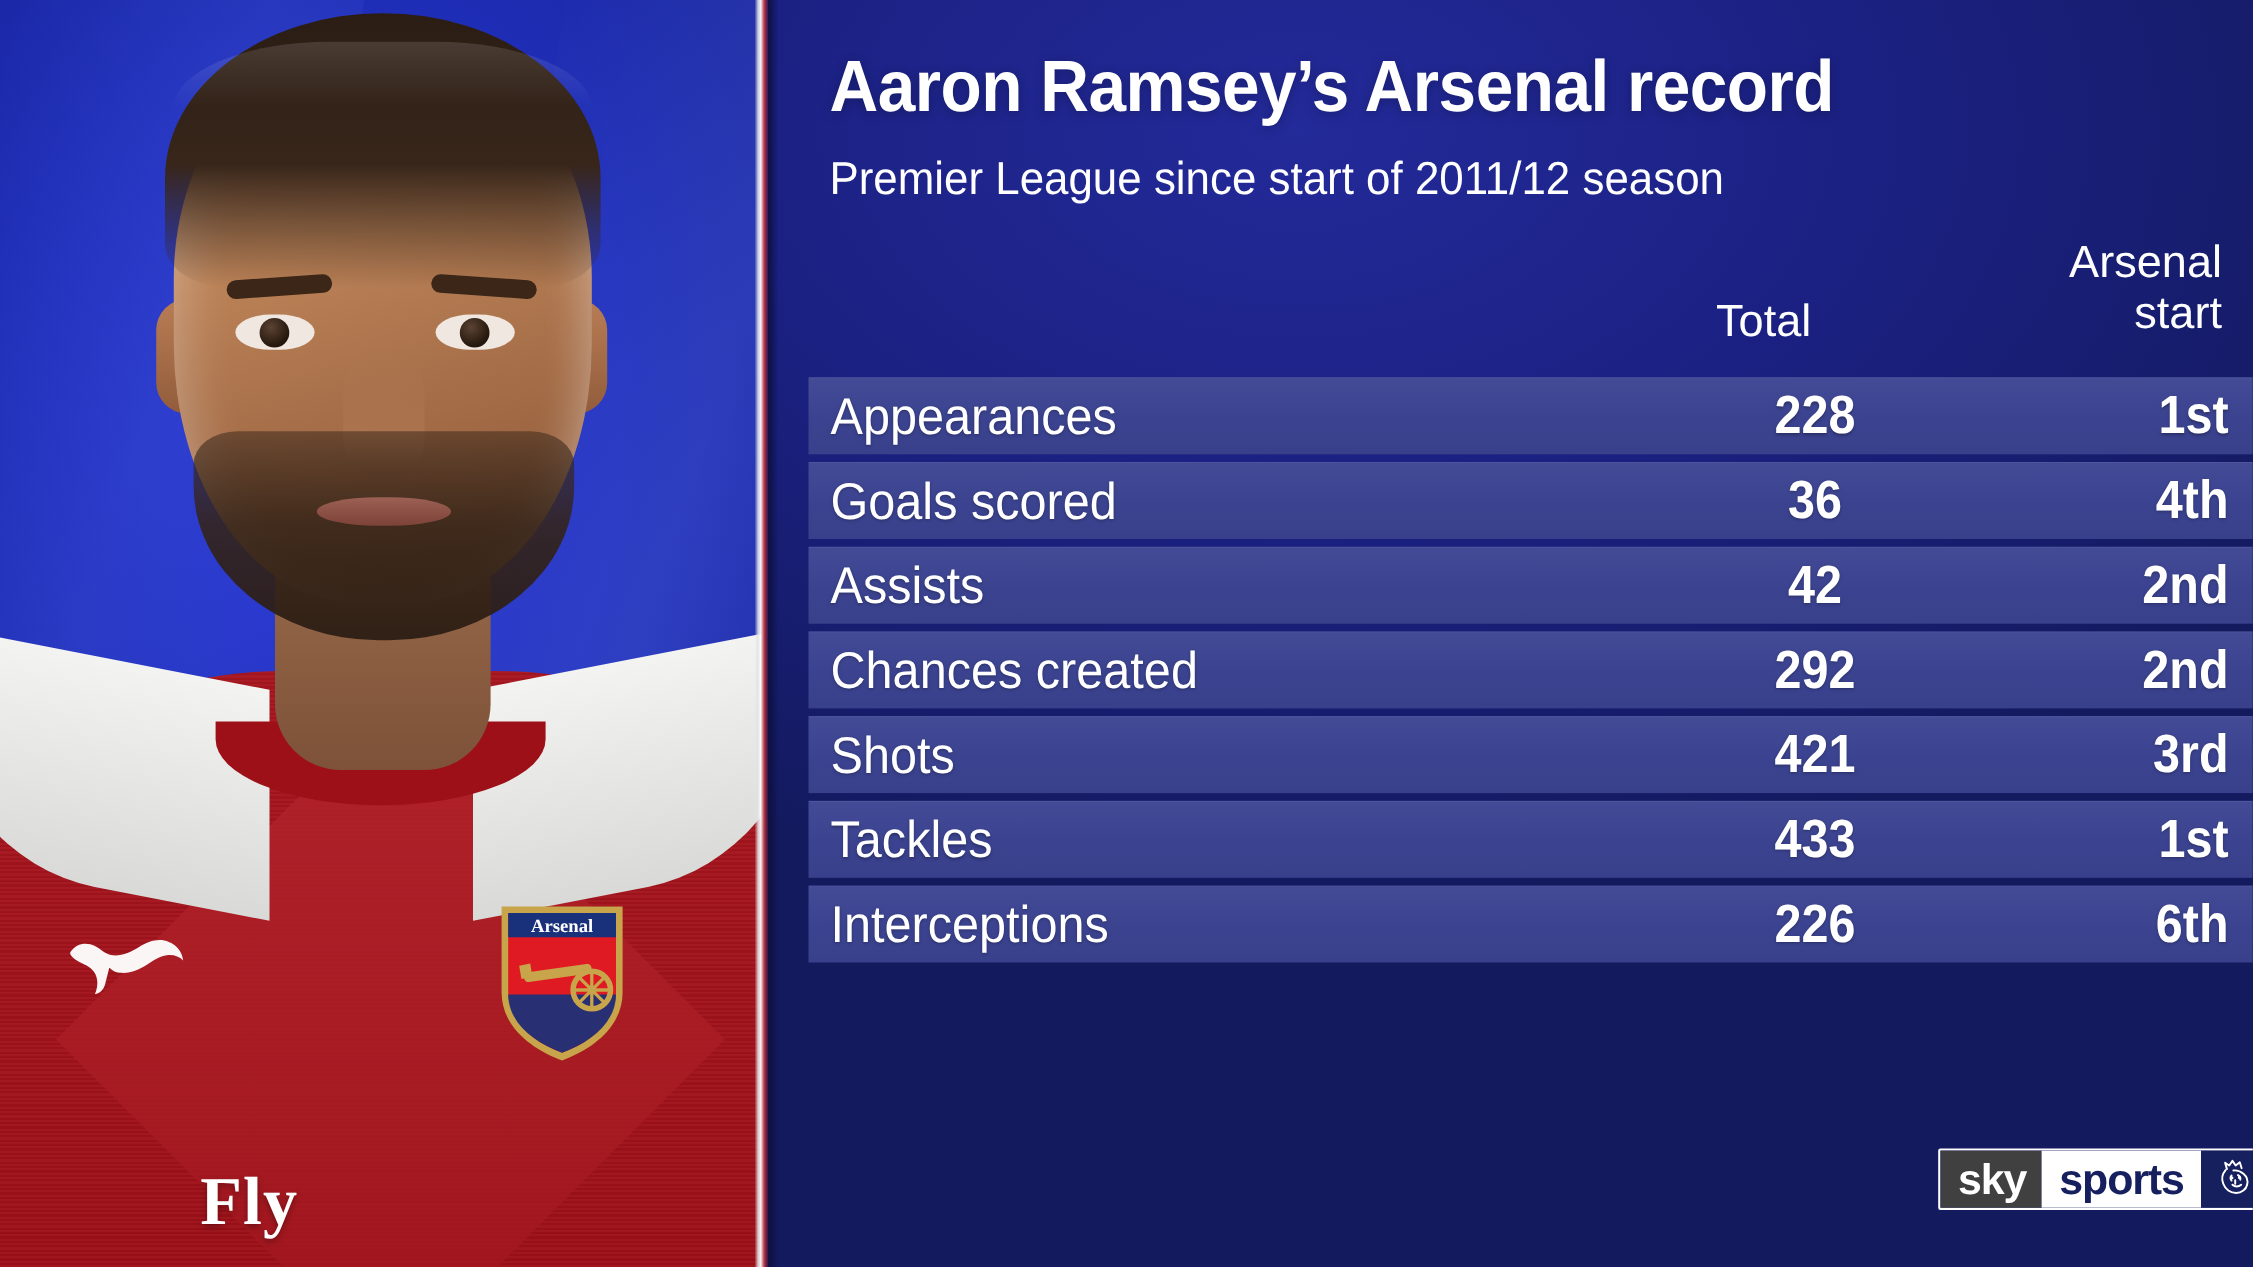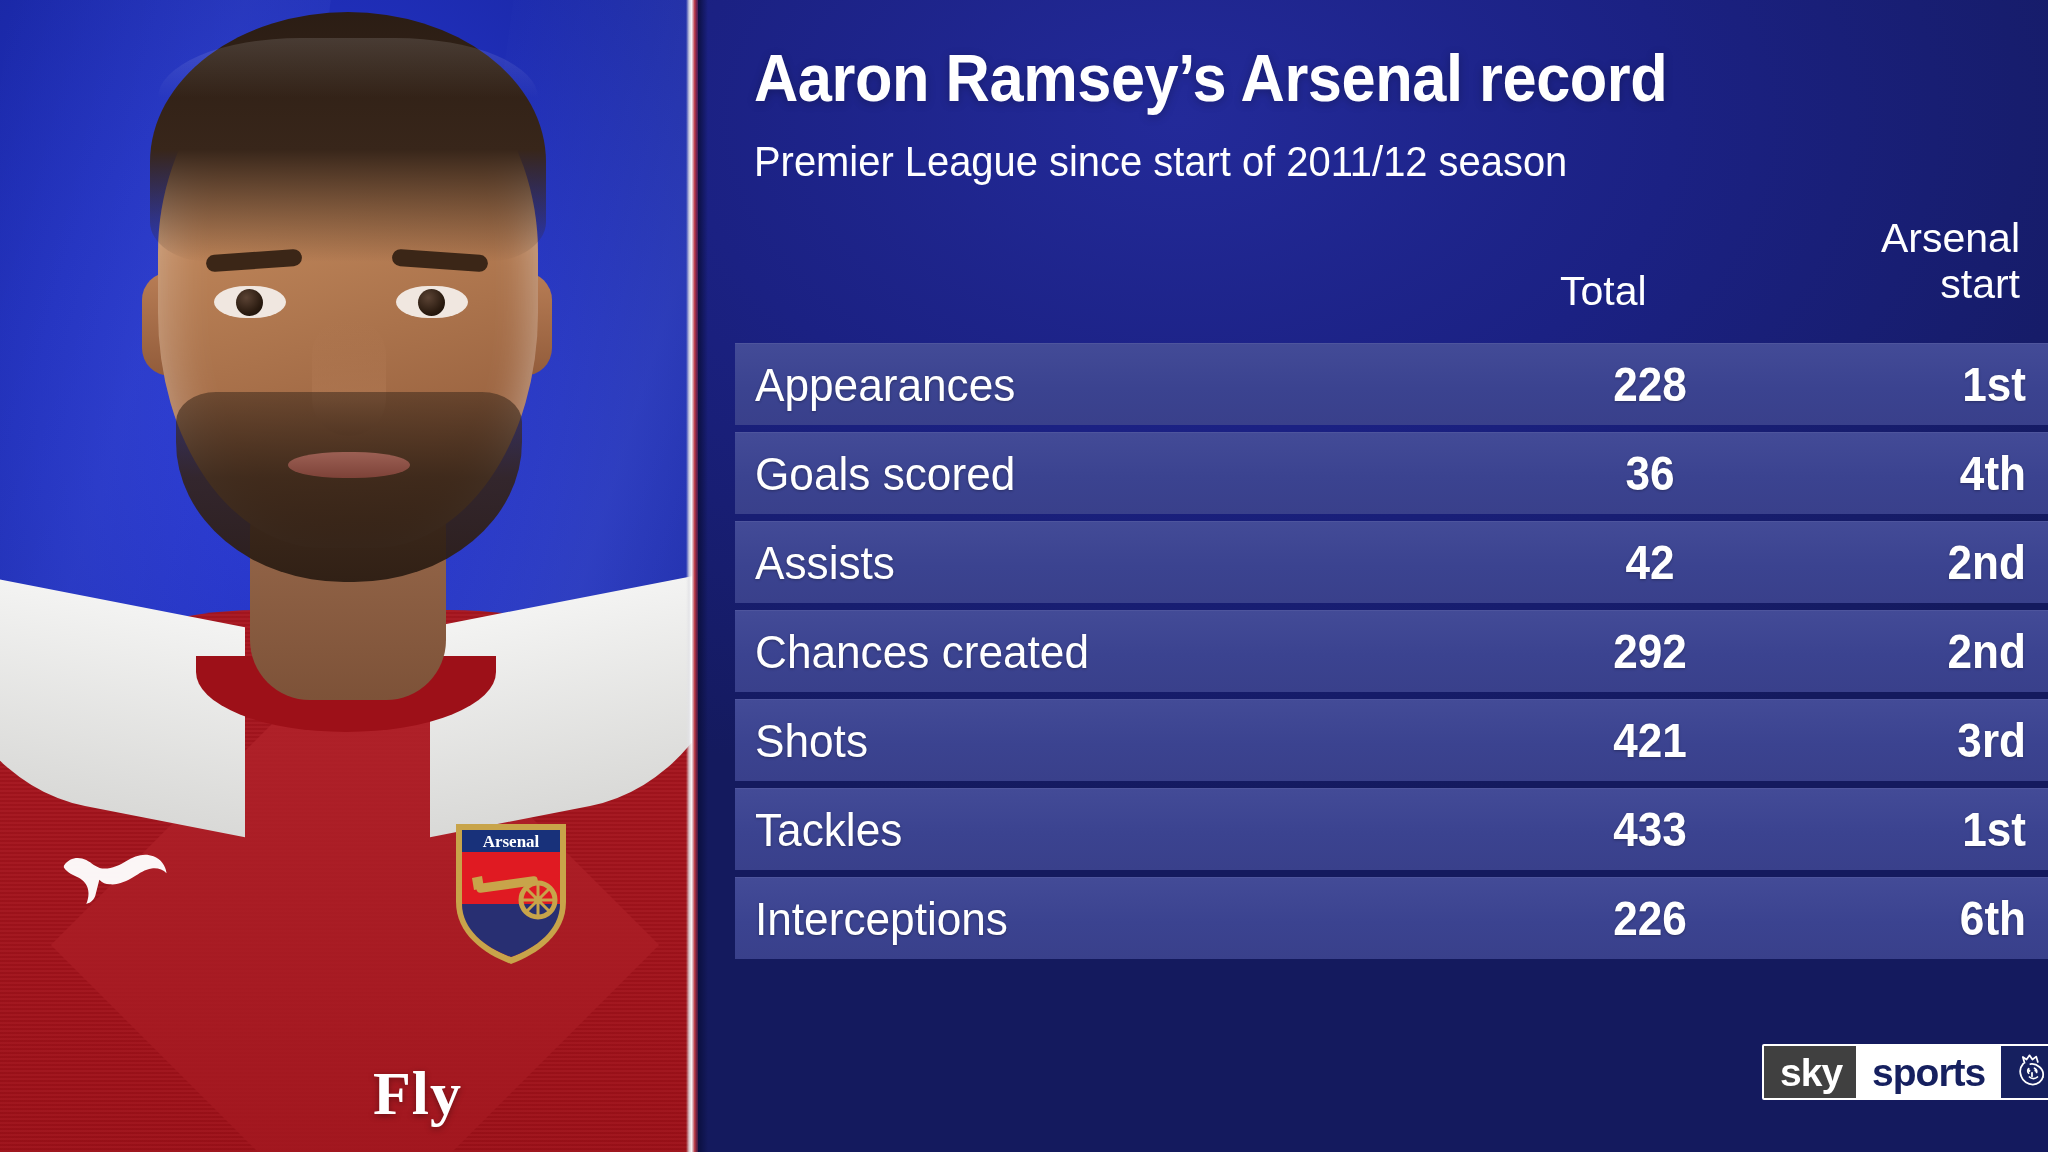--- a/index.html
+++ b/index.html
@@ -137,21 +137,21 @@
   
   .puma {
     position:absolute; left:62px; top:845px; width:112px; height:60px;
     opacity:.96;
   }
   
   .crest {
     position:absolute; left:452px; top:818px; width:118px; height:150px;
   }
   .fly {
-    position:absolute; left:182px; top:1058px; width:280px; text-align:right;
+    position:absolute; left:182px; top:1058px; width:280px; text-align:left;
     color:#ffffff; font-size:62px; font-weight:700; letter-spacing:1px;
     font-family:"Liberation Serif", serif;
     text-shadow:0 2px 6px rgba(0,0,0,.35);
   }
 
   
   .divider {
     position:absolute; left:686px; top:0; width:14px; height:1152px;
     background:linear-gradient(90deg,
       rgba(255,255,255,0.00) 0%,
@@ -189,21 +189,21 @@
   }
   .col-rank {
     position:absolute; left:1828px; top:216px; width:210px;
     text-align:right; color:#ffffff; font-size:41px; font-weight:400; line-height:1.12;
     padding-right:18px;
   }
 
   
   .table { position:absolute; left:735px; top:343px; width:1313px; }
   .row {
-    position:relative; height:82px; margin-bottom:7px; width:1313px;
+    position:relative; height:70px; margin-bottom:7px; width:1313px;
     background:linear-gradient(180deg,#434b97 0%, #3b4390 55%, #39408b 100%);
     box-shadow:0 1px 0 rgba(255,255,255,.06) inset;
   }
   .row .label {
     position:absolute; left:20px; top:50%; transform:translateY(-50%) scaleX(0.94);
     transform-origin:left center;
     color:#ffffff; font-size:47px; font-weight:400; white-space:nowrap;
     text-shadow:0 1px 3px rgba(0,0,0,.3);
   }
   .row .total {

